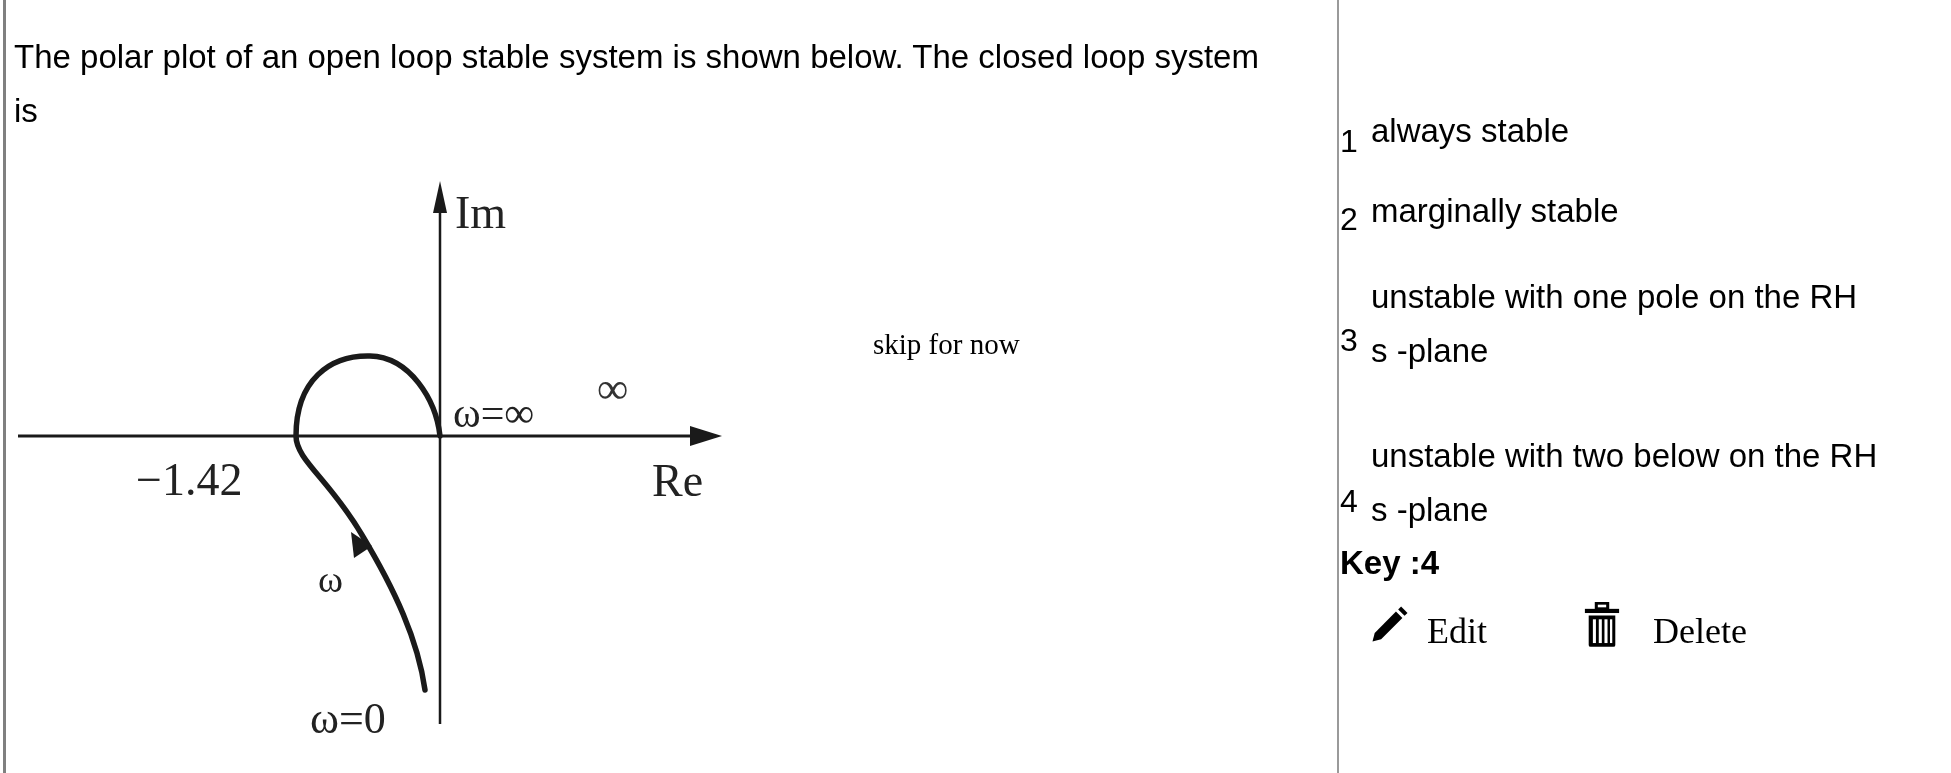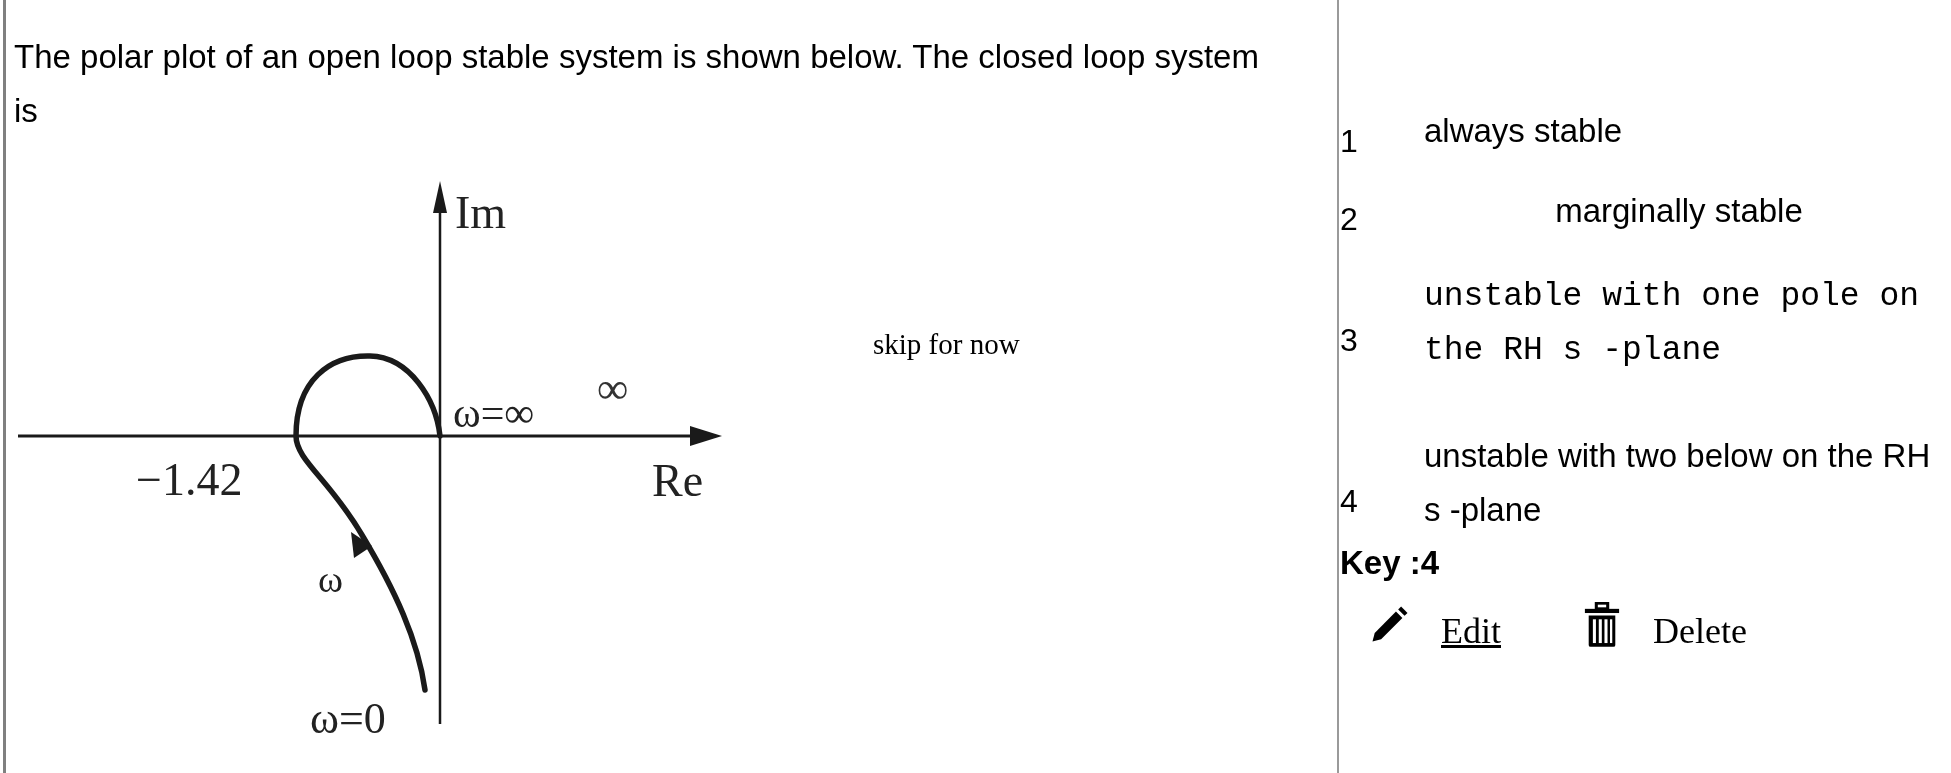--- a/index.html
+++ b/index.html
@@ -3,21 +3,21 @@
 <meta charset="utf-8">
 <style>
   html, body { margin:0; padding:0; background:#ffffff; }
   body { width:1951px; height:773px; position:relative; overflow:hidden; font-family:"Liberation Sans", sans-serif; color:#000; }
   .left-border { position:absolute; left:3px; top:0; width:3px; height:773px; background:#808080; }
   .divider { position:absolute; left:1337px; top:0; width:2px; height:773px; background:#9a9a9a; }
   .question { position:absolute; left:14px; top:30px; width:1250px; font-size:33px; line-height:54px; }
   .plot { position:absolute; left:0; top:150px; width:760px; height:623px; }
   .skip { position:absolute; left:873px; top:328px; font-family:"Liberation Serif", serif; font-size:29px;text-align:right; }
   .opt-num { position:absolute; left:1340px; font-size:32px; }
-  .opt-text { position:absolute; left:1424px; font-size:33px; line-height:54px; width:510px; }
+  .opt-text { position:absolute; left:1371px; font-size:33px; line-height:54px; width:510px; }
   .key { position:absolute; left:1340px; top:544px; font-weight:bold; font-size:33px; }
   .action { position:absolute; top:598px; display:flex; align-items:center; cursor:pointer; }
   .action .lbl { font-family:"Liberation Serif", serif; font-size:36px; margin-top:12px; }
   .edit { left:1367px; }
   .delete { left:1583px; }
 </style>
 </head>
 <body>
 
 <div class="left-border"></div>
@@ -45,36 +45,36 @@
   <text x="318" y="592" font-family="Liberation Serif, serif" font-size="38" fill="#222">ω</text>
   <text x="310" y="733" font-family="Liberation Serif, serif" font-size="44" fill="#222">ω=0</text>
 </svg>
 
 <div class="skip">skip for now</div>
 
 <div class="opt-num" style="top:123px;">1</div>
 <div class="opt-text" style="top:104px;">always stable</div>
 
 <div class="opt-num" style="top:201px;">2</div>
-<div class="opt-text" style="top:184px;text-align:center;">marginally stable</div>
+<div class="opt-text" style="top:184px;">marginally stable</div>
 
 <div class="opt-num" style="top:322px;">3</div>
-<div class="opt-text" style="top:270px;font-family:Liberation Mono, monospace;">unstable with one pole on the RH s -plane</div>
+<div class="opt-text" style="top:270px;">unstable with one pole on the RH s -plane</div>
 
 <div class="opt-num" style="top:483px;">4</div>
 <div class="opt-text" style="top:429px;">unstable with two below on the RH s -plane</div>
 
 <div class="key">Key :4</div>
 
 <div class="action edit">
   <svg width="44" height="44" viewBox="0 0 24 24">
     <path d="M3 21 L4.2 16.3 L15.8 4.7 L19.3 8.2 L7.7 19.8 Z" fill="#000"></path>
     <path d="M17 3.5 L18.6 1.9 L22.1 5.4 L20.5 7 Z" fill="#000"></path>
   </svg>
-  <span class="lbl" style="margin-left:30px;text-decoration:underline;">Edit</span>
+  <span class="lbl" style="margin-left:16px;">Edit</span>
 </div>
 
 <div class="action delete">
   <svg width="38" height="46" viewBox="0 0 20 24">
     <rect x="7" y="0.5" width="6" height="3" fill="none" stroke="#000" stroke-width="1.6"></rect>
     <rect x="1" y="3.5" width="18" height="2.2" fill="#000"></rect>
     <path d="M3 7 H17 V22.5 Q17 23.5 16 23.5 H4 Q3 23.5 3 22.5 Z" fill="#000"></path>
     <rect x="5.2" y="9" width="1.6" height="12.5" fill="#fff"></rect>
     <rect x="8.3" y="9" width="1.6" height="12.5" fill="#fff"></rect>
     <rect x="11.3" y="9" width="1.6" height="12.5" fill="#fff"></rect>

